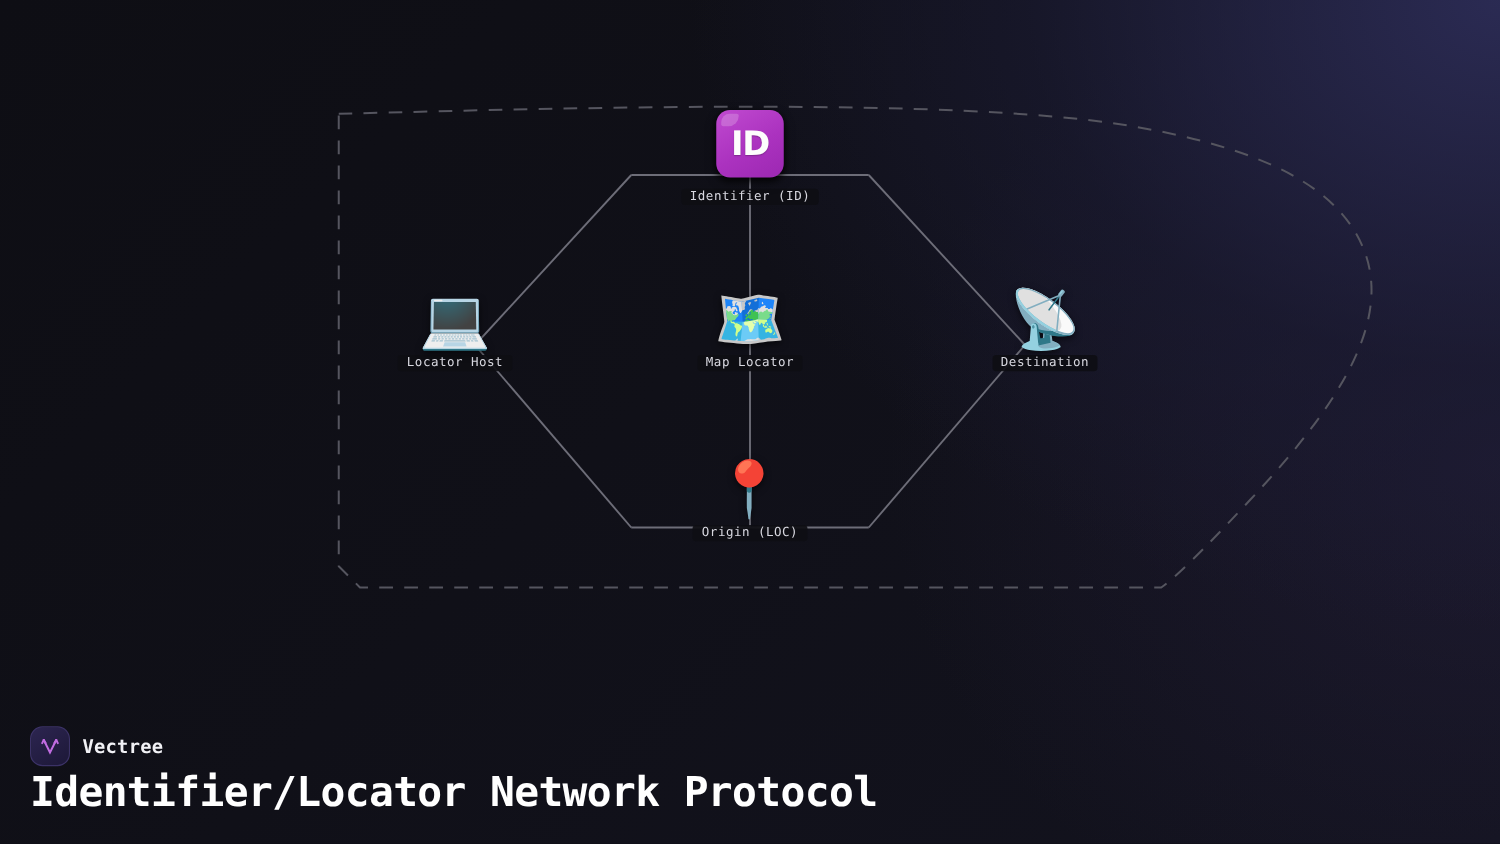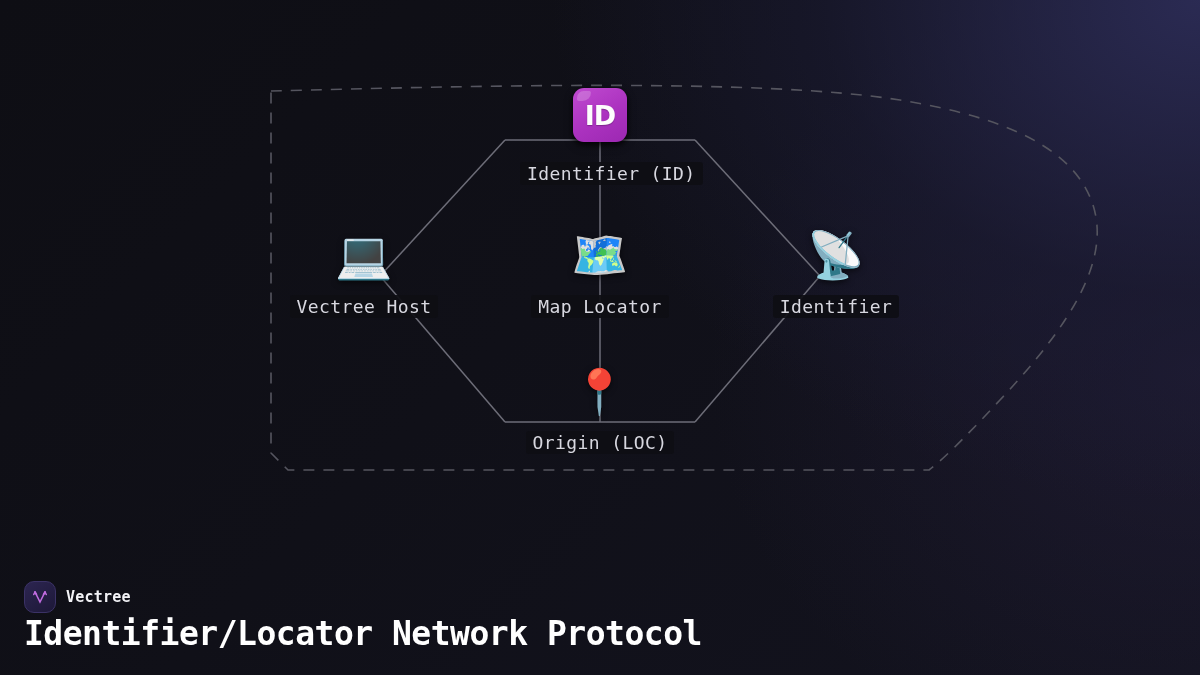--- a/index.html
+++ b/index.html
@@ -31,22 +31,22 @@
     user-select:none;
   }
   .node .glyph{
     display:block;
     line-height:1;
     font-family:"DejaVu Sans","Liberation Sans",sans-serif;
     filter:drop-shadow(0 2px 3px rgba(0,0,0,.6));
   }
   .node .caption{
     display:inline-block;
-    margin-top:17px;
-    font-size:18px;
+    margin-top:1px;
+    font-size:10px;
     letter-spacing:.4px;
     color:#d8d8e0;
     background:rgba(14,14,20,0.92);
     padding:1px 7px;
     border-radius:3px;
     white-space:nowrap;
   }
 
   
   .id-badge{
@@ -139,31 +139,31 @@
 
     <div class="node" style="left:600px; top:88px;">
       <span class="glyph">
         <span class="id-badge"><span class="gloss"></span></span>
       </span>
       <span class="caption">Identifier (ID)</span>
     </div>
 
     <div class="node" style="left:364px; top:232px;">
       <span class="glyph emoji-lg">💻</span>
-      <span class="caption">Vectree Host</span>
+      <span class="caption">Locator Host</span>
     </div>
 
     <div class="node" style="left:600px; top:232px;">
       <span class="glyph emoji-lg">🗺️</span>
       <span class="caption">Map Locator</span>
     </div>
 
     <div class="node" style="left:836px; top:232px;">
       <span class="glyph emoji-lg">📡</span>
-      <span class="caption">Identifier</span>
+      <span class="caption">Destination</span>
     </div>
 
     <div class="node" style="left:600px; top:370px;">
       <span class="glyph emoji-md">📍</span>
       <span class="caption">Origin (LOC)</span>
     </div>
   </div>
 
   <div id="footer">
 

